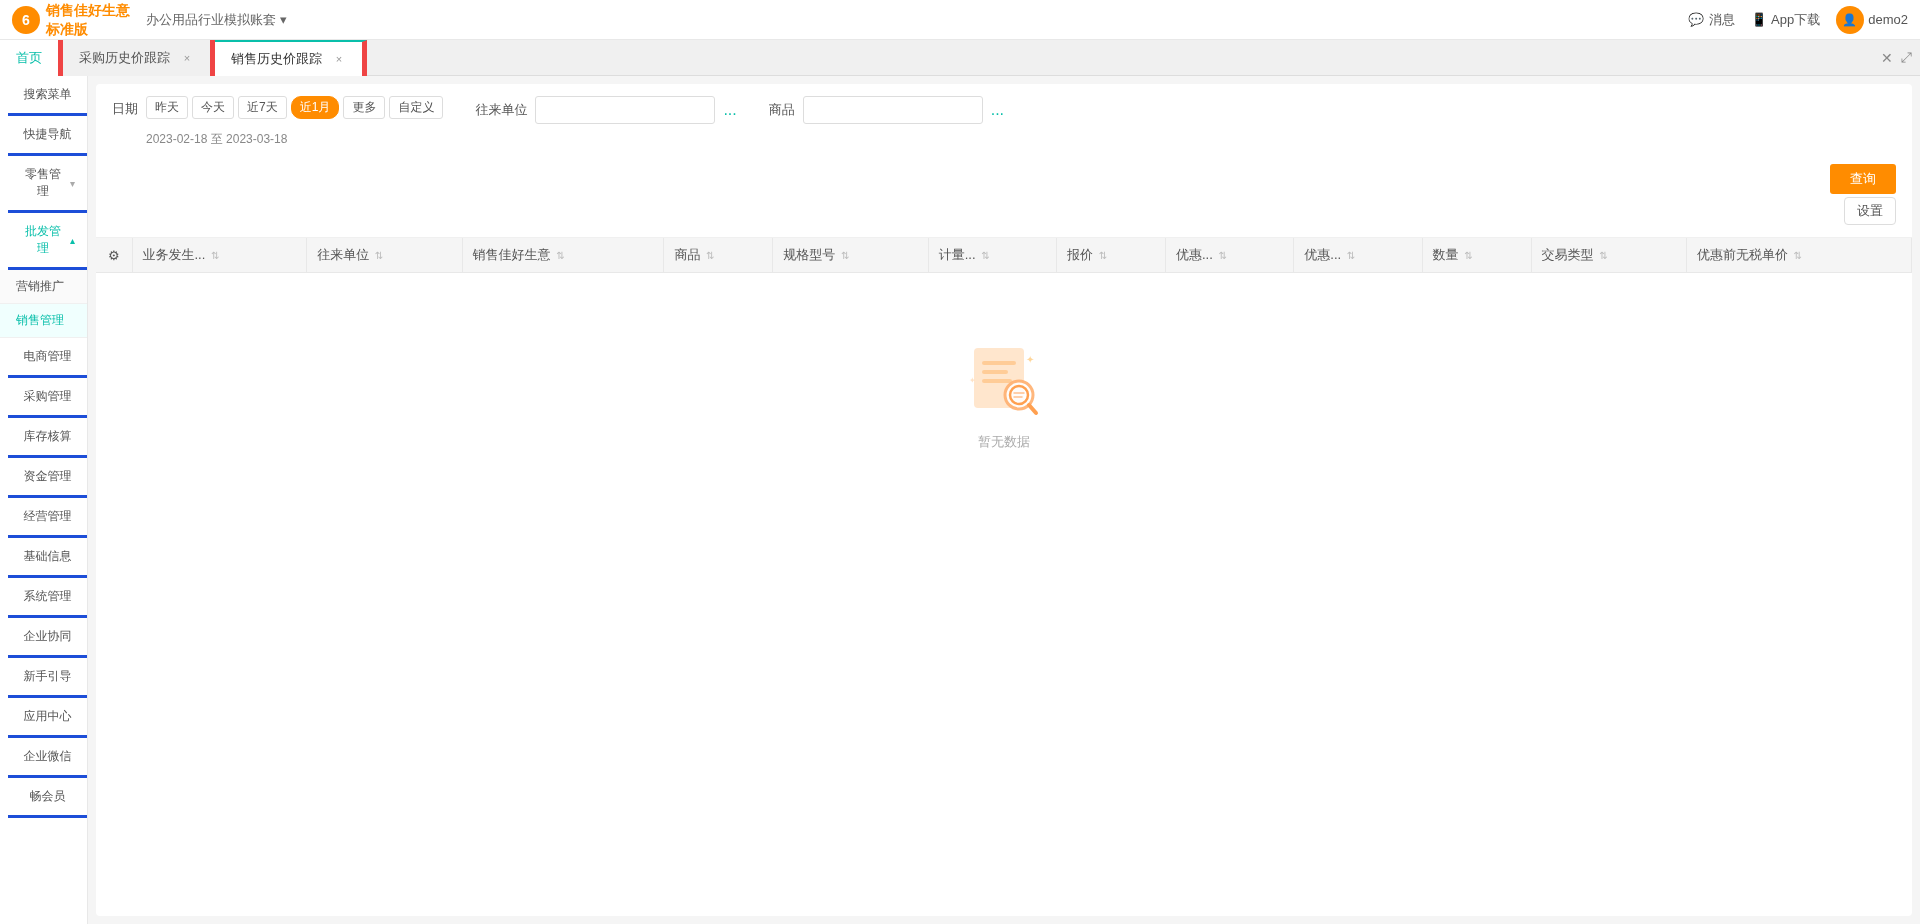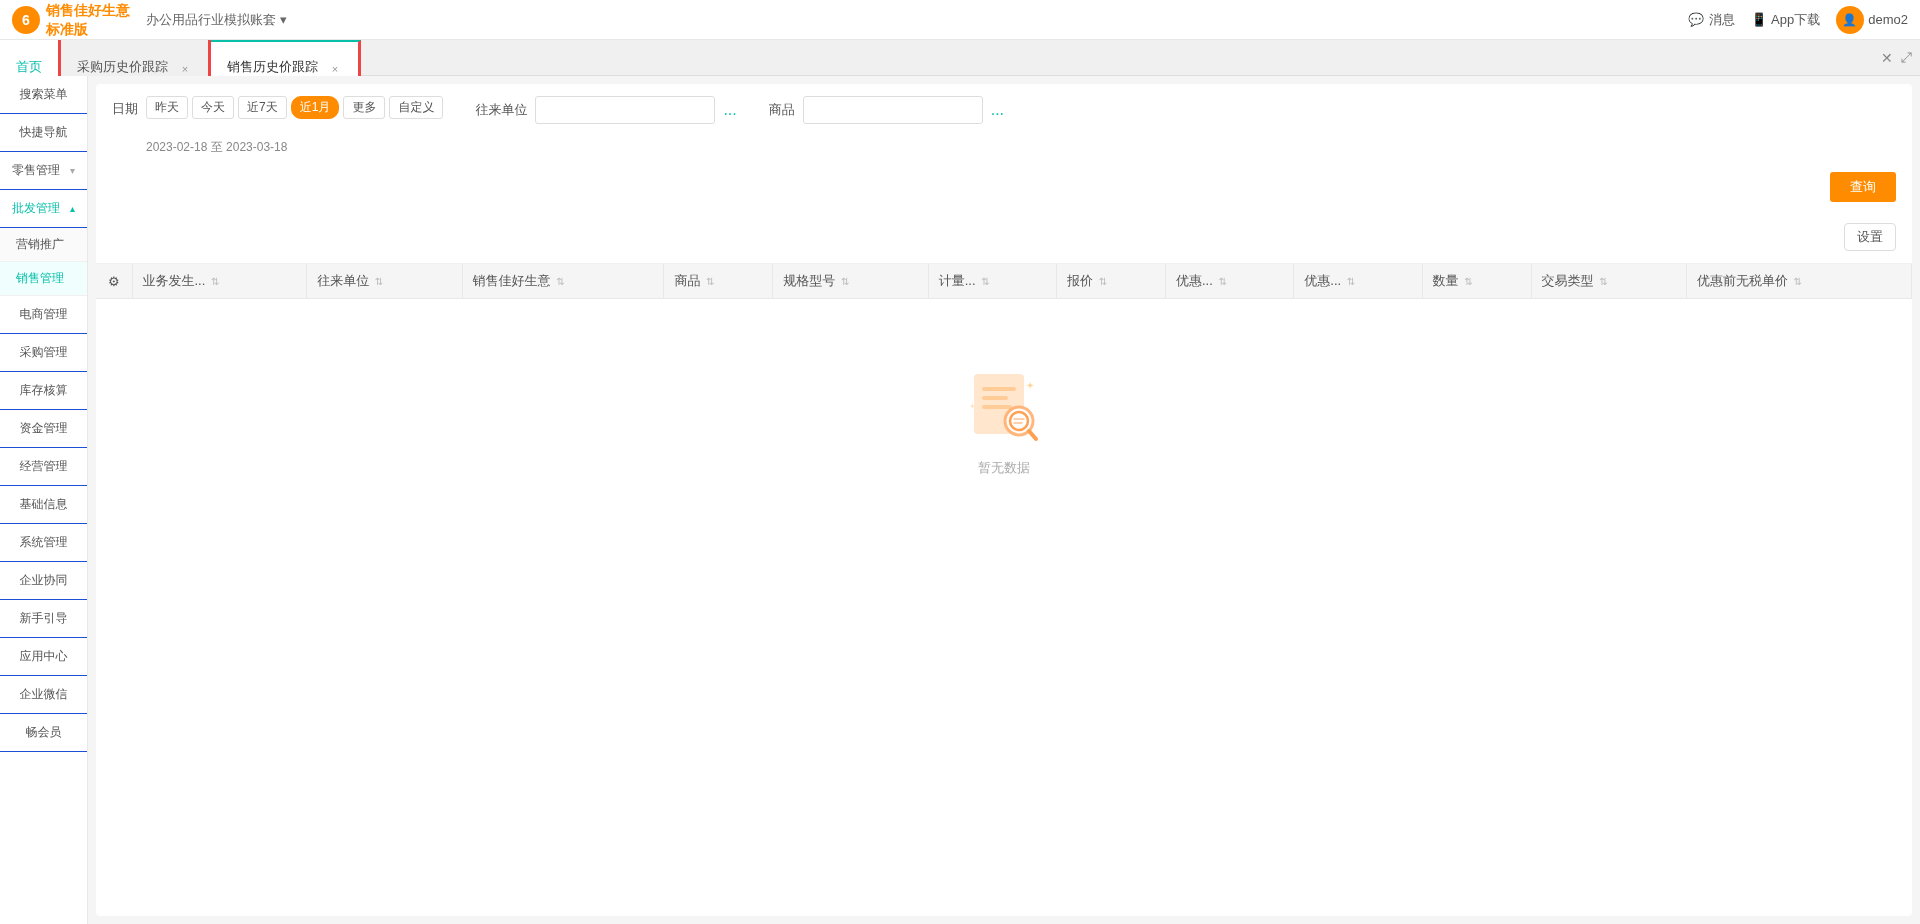--- a/index.html
+++ b/index.html
@@ -84,26 +84,26 @@
       background: #f0f0f0;
       display: flex;
       align-items: center;
       border-bottom: 1px solid #ddd;
       padding-left: 0;
     }
     .tab-item {
       height: 36px;
       padding: 0 16px;
       display: flex;
-      align-items: flex-end;
+      align-items: center;
       gap: 6px;
       cursor: pointer;
       font-size: 13px;
       color: #555;
-      border-right: 3px solid #ef4444;
+      border-right: 5px solid #ef4444;
       background: #f0f0f0;
       position: relative;
     }
     .tab-item.active {
       background: #fff;
       color: #333;
       font-weight: 500;
     }
     .tab-item.home {
       background: #fff;
@@ -150,25 +150,26 @@
       display: flex;
       flex-direction: column;
       overflow-y: auto;
     }
     .sidebar-item {
       padding: 10px 4px;
       text-align: center;
       cursor: pointer;
       color: #555;
       font-size: 12px;
-      border-bottom: 1px solid #1d4ed8;
+      border-bottom: 3px solid #1d4ed8;
       display: flex;
       align-items: center;
       justify-content: center;
       gap: 4px;
+      margin-left: 8px;
     }
     .sidebar-item.has-arrow {
       justify-content: space-between;
       padding: 10px 12px;
     }
     .sidebar-item .arrow { font-size: 10px; color: #aaa; }
     .sidebar-sub-item {
       padding: 8px 16px;
       cursor: pointer;
       color: #555;
@@ -261,21 +262,21 @@
     }
     .filter-label {
       color: #555;
       font-size: 13px;
       white-space: nowrap;
       padding-top: 4px;
     }
     .date-options {
       display: flex;
       flex-direction: column;
-      gap: 20px;
+      gap: 12px;
     }
     .date-option-row {
       display: flex;
       align-items: center;
       gap: 4px;
     }
     .date-btn {
       padding: 2px 8px;
       border: 1px solid #ddd;
       border-radius: 3px;
@@ -336,21 +337,21 @@
       padding: 4px 12px;
       border-radius: 4px;
       cursor: pointer;
       font-size: 13px;
       height: 28px;
     }
     .filter-right-actions {
       margin-left: auto;
       display: flex;
       flex-direction: column;
-      gap: 21px;
+      gap: 3px;
       align-items: flex-end;
     }
 
     
     .table-area {
       flex: 1;
       overflow: auto;
     }
     table {
       width: 100%;

